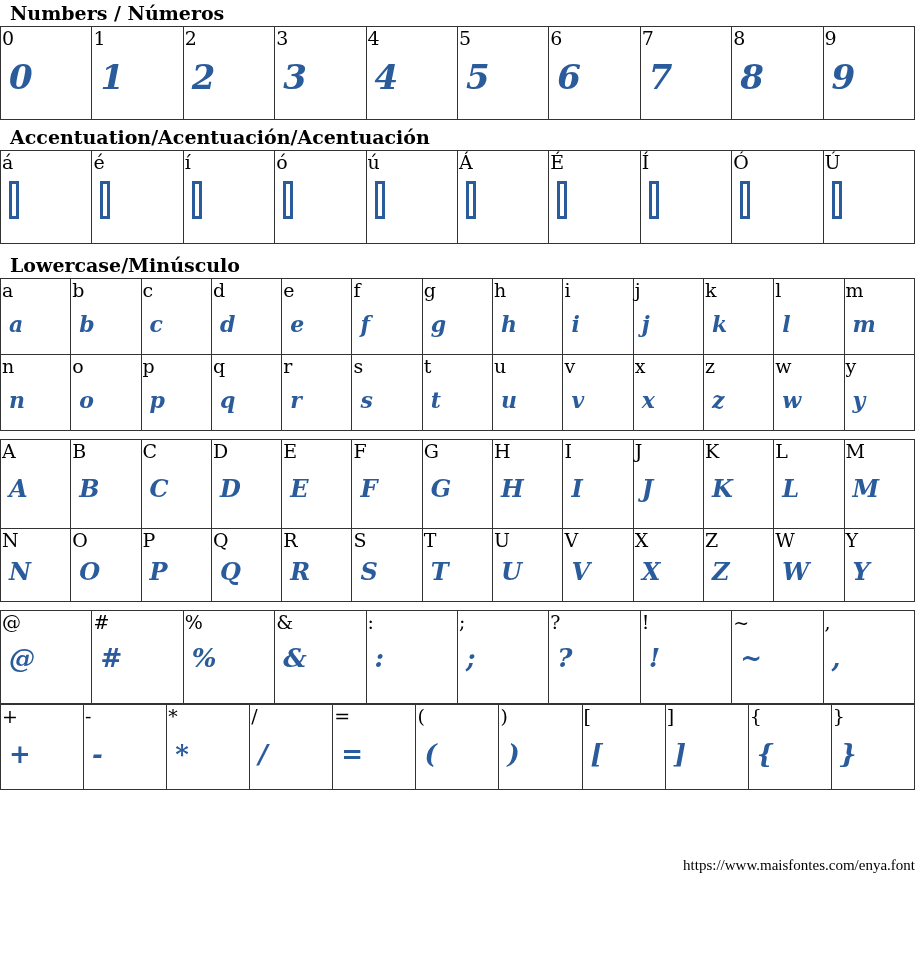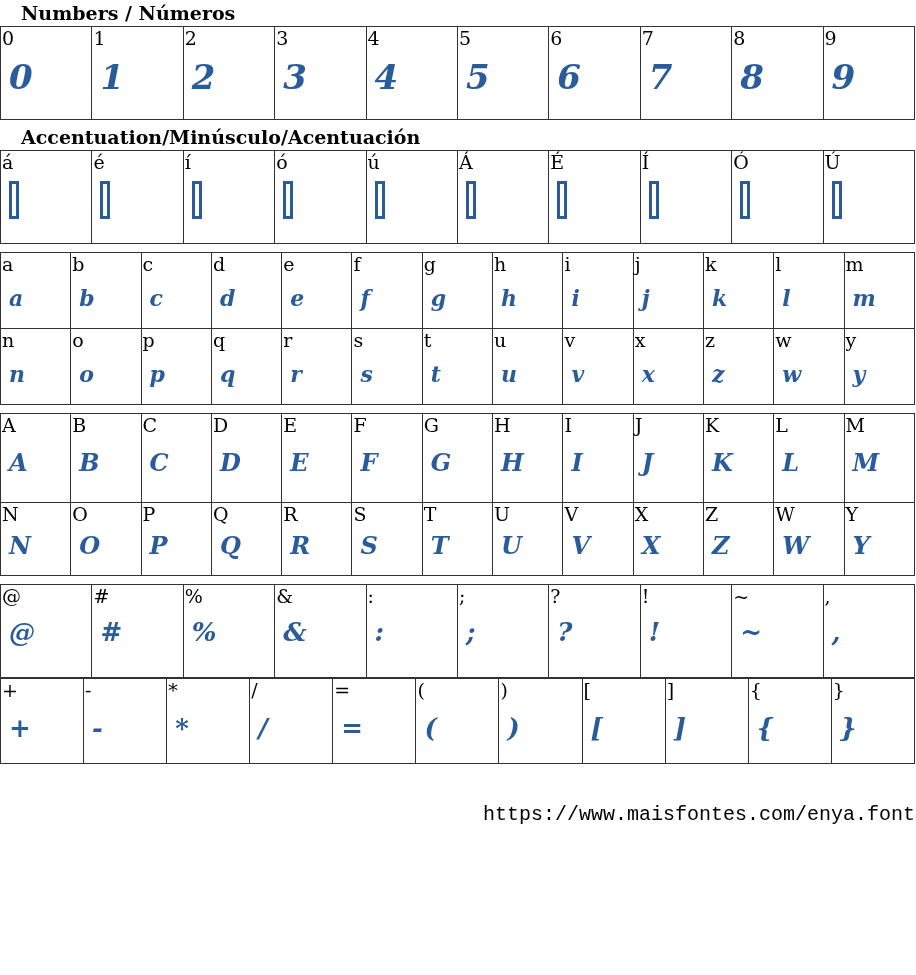--- a/index.html
+++ b/index.html
@@ -1,36 +1,36 @@
 <!DOCTYPE html>
 <html><head>
 <meta charset="utf-8">
 <style>
   html, body { margin: 0; padding: 0; background: #ffffff; }
   body { width: 916px; height: 975px; position: relative; font-family: "DejaVu Serif", serif; color: #000; overflow: hidden; }
-  .section-title { font-family: "DejaVu Serif", serif; font-weight: bold; font-size: 19px; margin: 0; padding: 0 0 0 21px; height: 26px; line-height: 26px; }
+  .section-title { font-family: "DejaVu Serif", serif; font-weight: bold; font-size: 19px; margin: 0; padding: 0 0 0 10px; height: 26px; line-height: 26px; }
   table.grid { border-collapse: collapse; width: 915px; table-layout: fixed; }
   table.grid td { border: 1px solid #333; vertical-align: top; padding: 0; position: relative; }
   .lbl { font-family: "DejaVu Serif", serif; font-size: 19px; line-height: 22px; display: block; padding-left: 1px; }
   .glyph { font-family: "DejaVu Serif", serif; font-style: italic; font-weight: bold; color: #2a5b9b; display: block; padding-left: 8px; }
   .tofu { display: inline-block; width: 10px; height: 38px; border: 3px solid #2a5b9b; box-sizing: border-box; margin-left: 8px; margin-top: 8px; }
   .num td { height: 92px; }
   .num .glyph { font-size: 34px; margin-top: 8px; }
   .acc td { height: 92px; }
   .low td { height: 75px; }
   .low .glyph { font-size: 22px; margin-top: 10px; }
   .up td { height: 88px; }
   .up .glyph { font-size: 24px; margin-top: 12px; }
   .up2 td { height: 72px; }
   .up2 .glyph { font-size: 24px; margin-top: 6px; }
   .oth td { height: 92px; }
   .oth .glyph { font-size: 26px; margin-top: 10px; }
   .oth2 td { height: 84px; }
   .oth2 .glyph { font-size: 26px; margin-top: 12px; }
-  .footer { position: absolute; top: 804px; right: 1px; font-family: Liberation Mono, monospace; font-size: 20px; line-height: 22px; }
+  .footer { position: absolute; top: 854px; right: 1px; font-family: Liberation Serif, serif; font-size: 15px; line-height: 22px; }
 </style>
 </head>
 <body>
 
 <div>
   <h2 class="section-title">Numbers / Números</h2>
   <table class="grid num">
     <tbody>
         <tr id="num-row">
           <td>
@@ -72,40 +72,41 @@
           <td>
             <span class="lbl">9</span>
             <span class="glyph">9</span>
           </td>
         </tr>
   </tbody>
     </table>
 </div>
 
 <div style="margin-top:4px;">
-  <h2 class="section-title">Accentuation/Minúsculo/Acentuación</h2>
+  <h2 class="section-title">Accentuation/Acentuación/Acentuación</h2>
   <table class="grid acc">
     <tbody>
         <tr id="acc-row">
           <td><span class="lbl">á</span><span class="tofu"></span></td>
           <td><span class="lbl">é</span><span class="tofu"></span></td>
           <td><span class="lbl">í</span><span class="tofu"></span></td>
           <td><span class="lbl">ó</span><span class="tofu"></span></td>
           <td><span class="lbl">ú</span><span class="tofu"></span></td>
           <td><span class="lbl">Á</span><span class="tofu"></span></td>
           <td><span class="lbl">É</span><span class="tofu"></span></td>
           <td><span class="lbl">Í</span><span class="tofu"></span></td>
           <td><span class="lbl">Ó</span><span class="tofu"></span></td>
           <td><span class="lbl">Ú</span><span class="tofu"></span></td>
         </tr>
   </tbody>
     </table>
 </div>
 
 <div style="margin-top:8px;">
+  <h2 class="section-title">Lowercase/Minúsculo</h2>
   <table class="grid low">
     <tbody>
         <tr id="low-row-0">
           <td>
             <span class="lbl">a</span>
             <span class="glyph">a</span>
           </td>
           <td>
             <span class="lbl">b</span>
             <span class="glyph">b</span>

